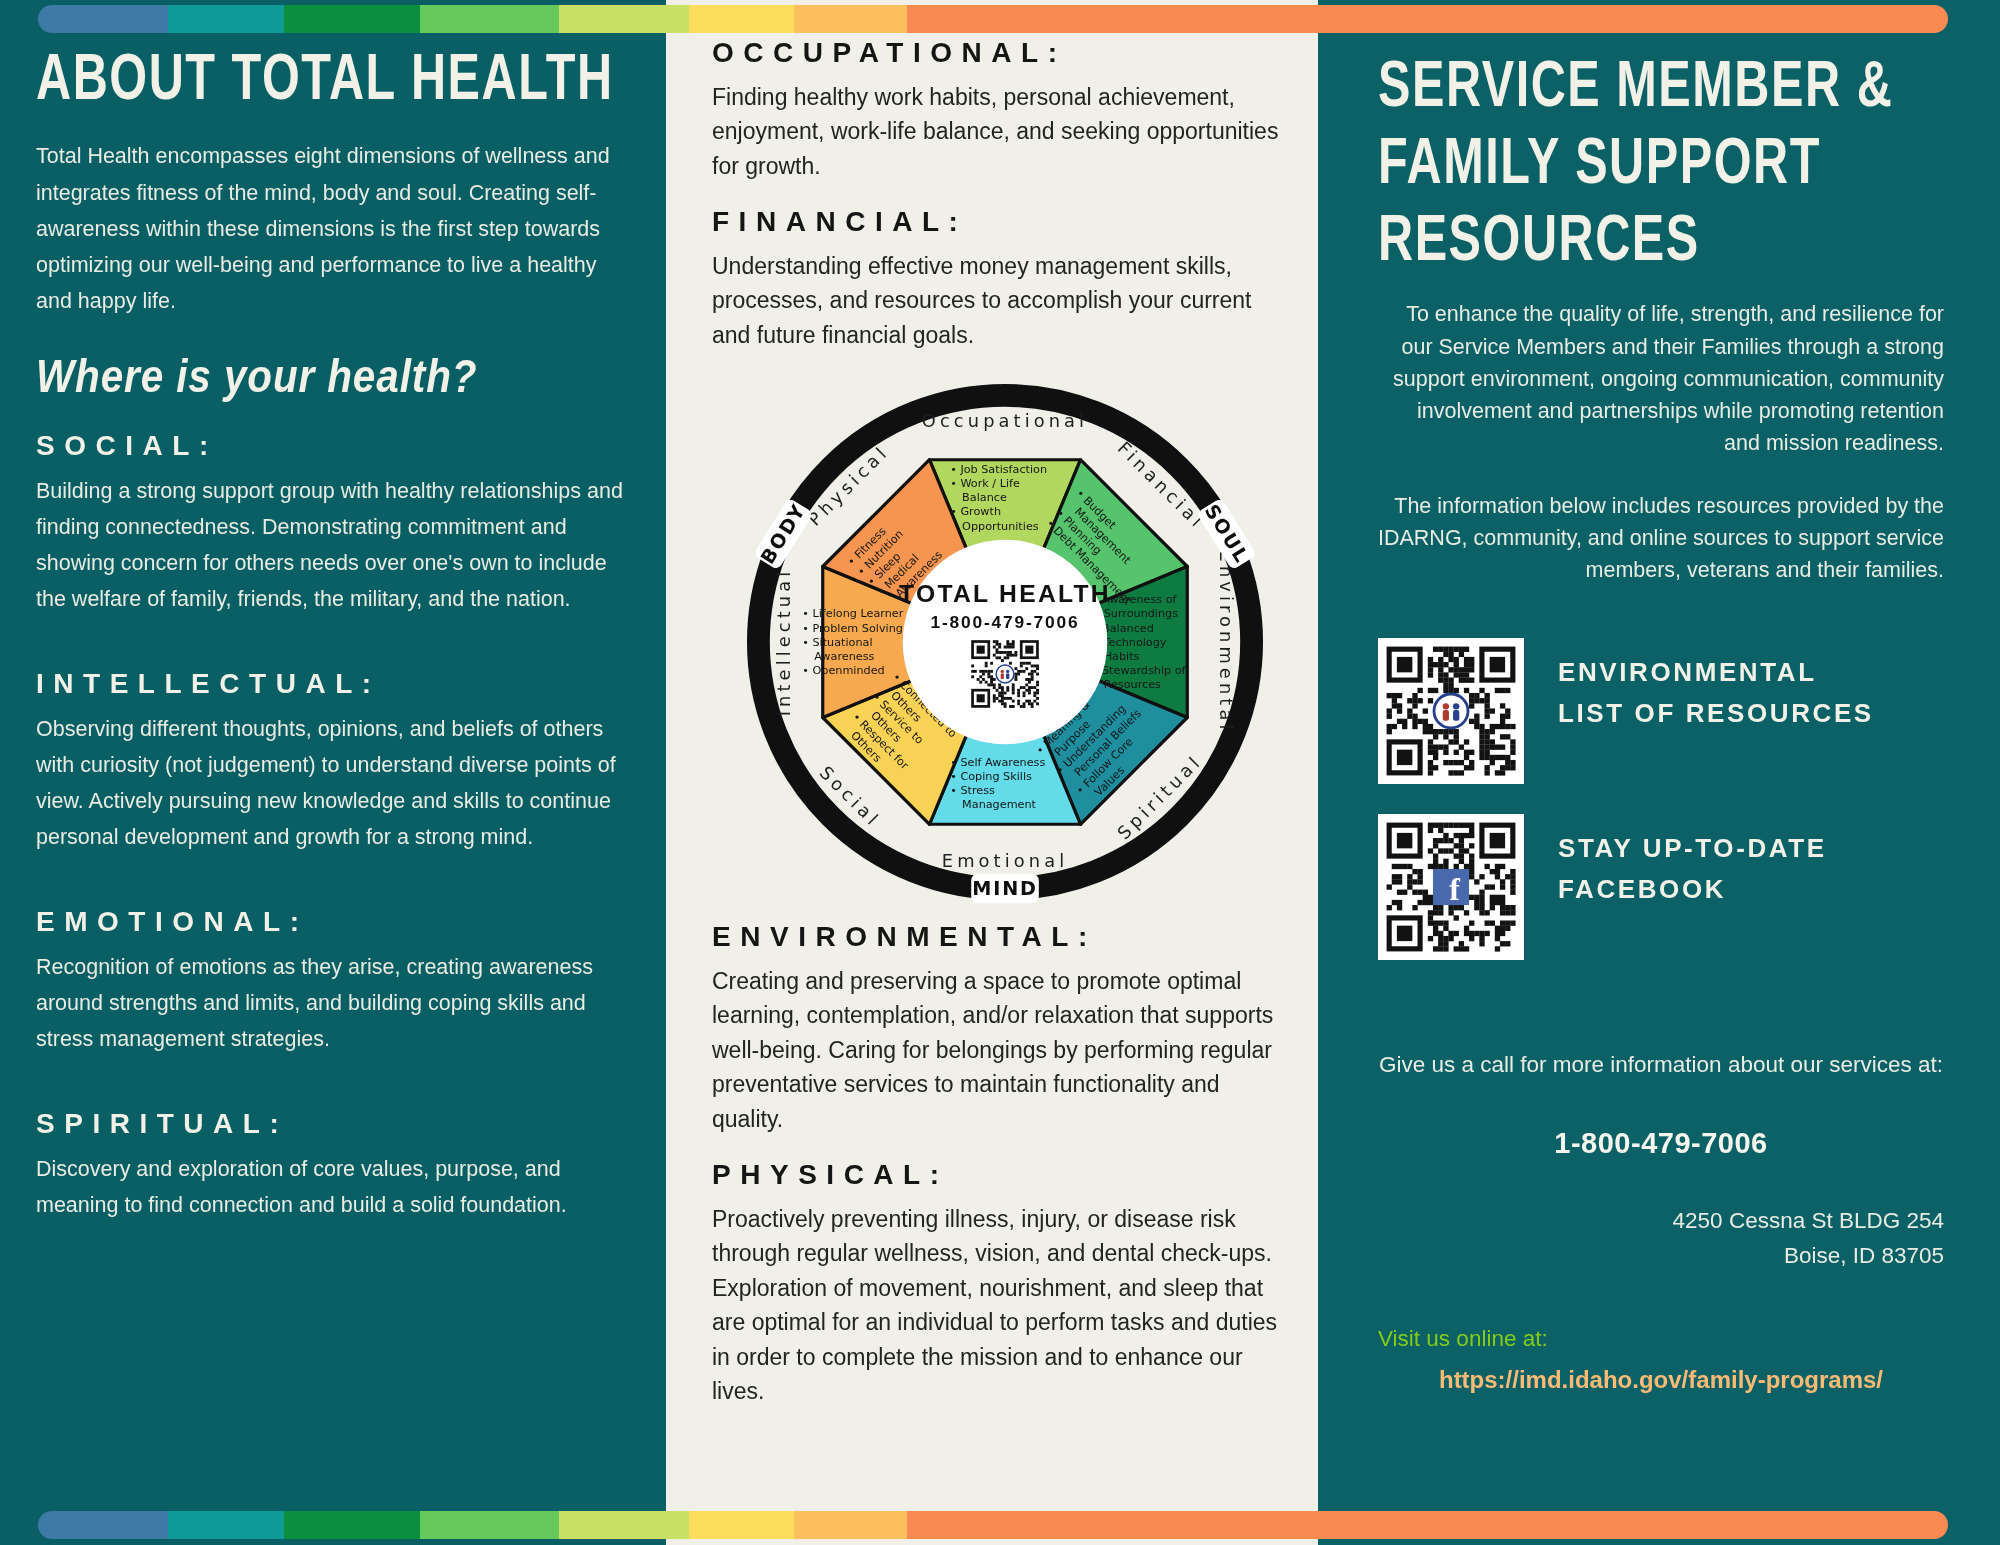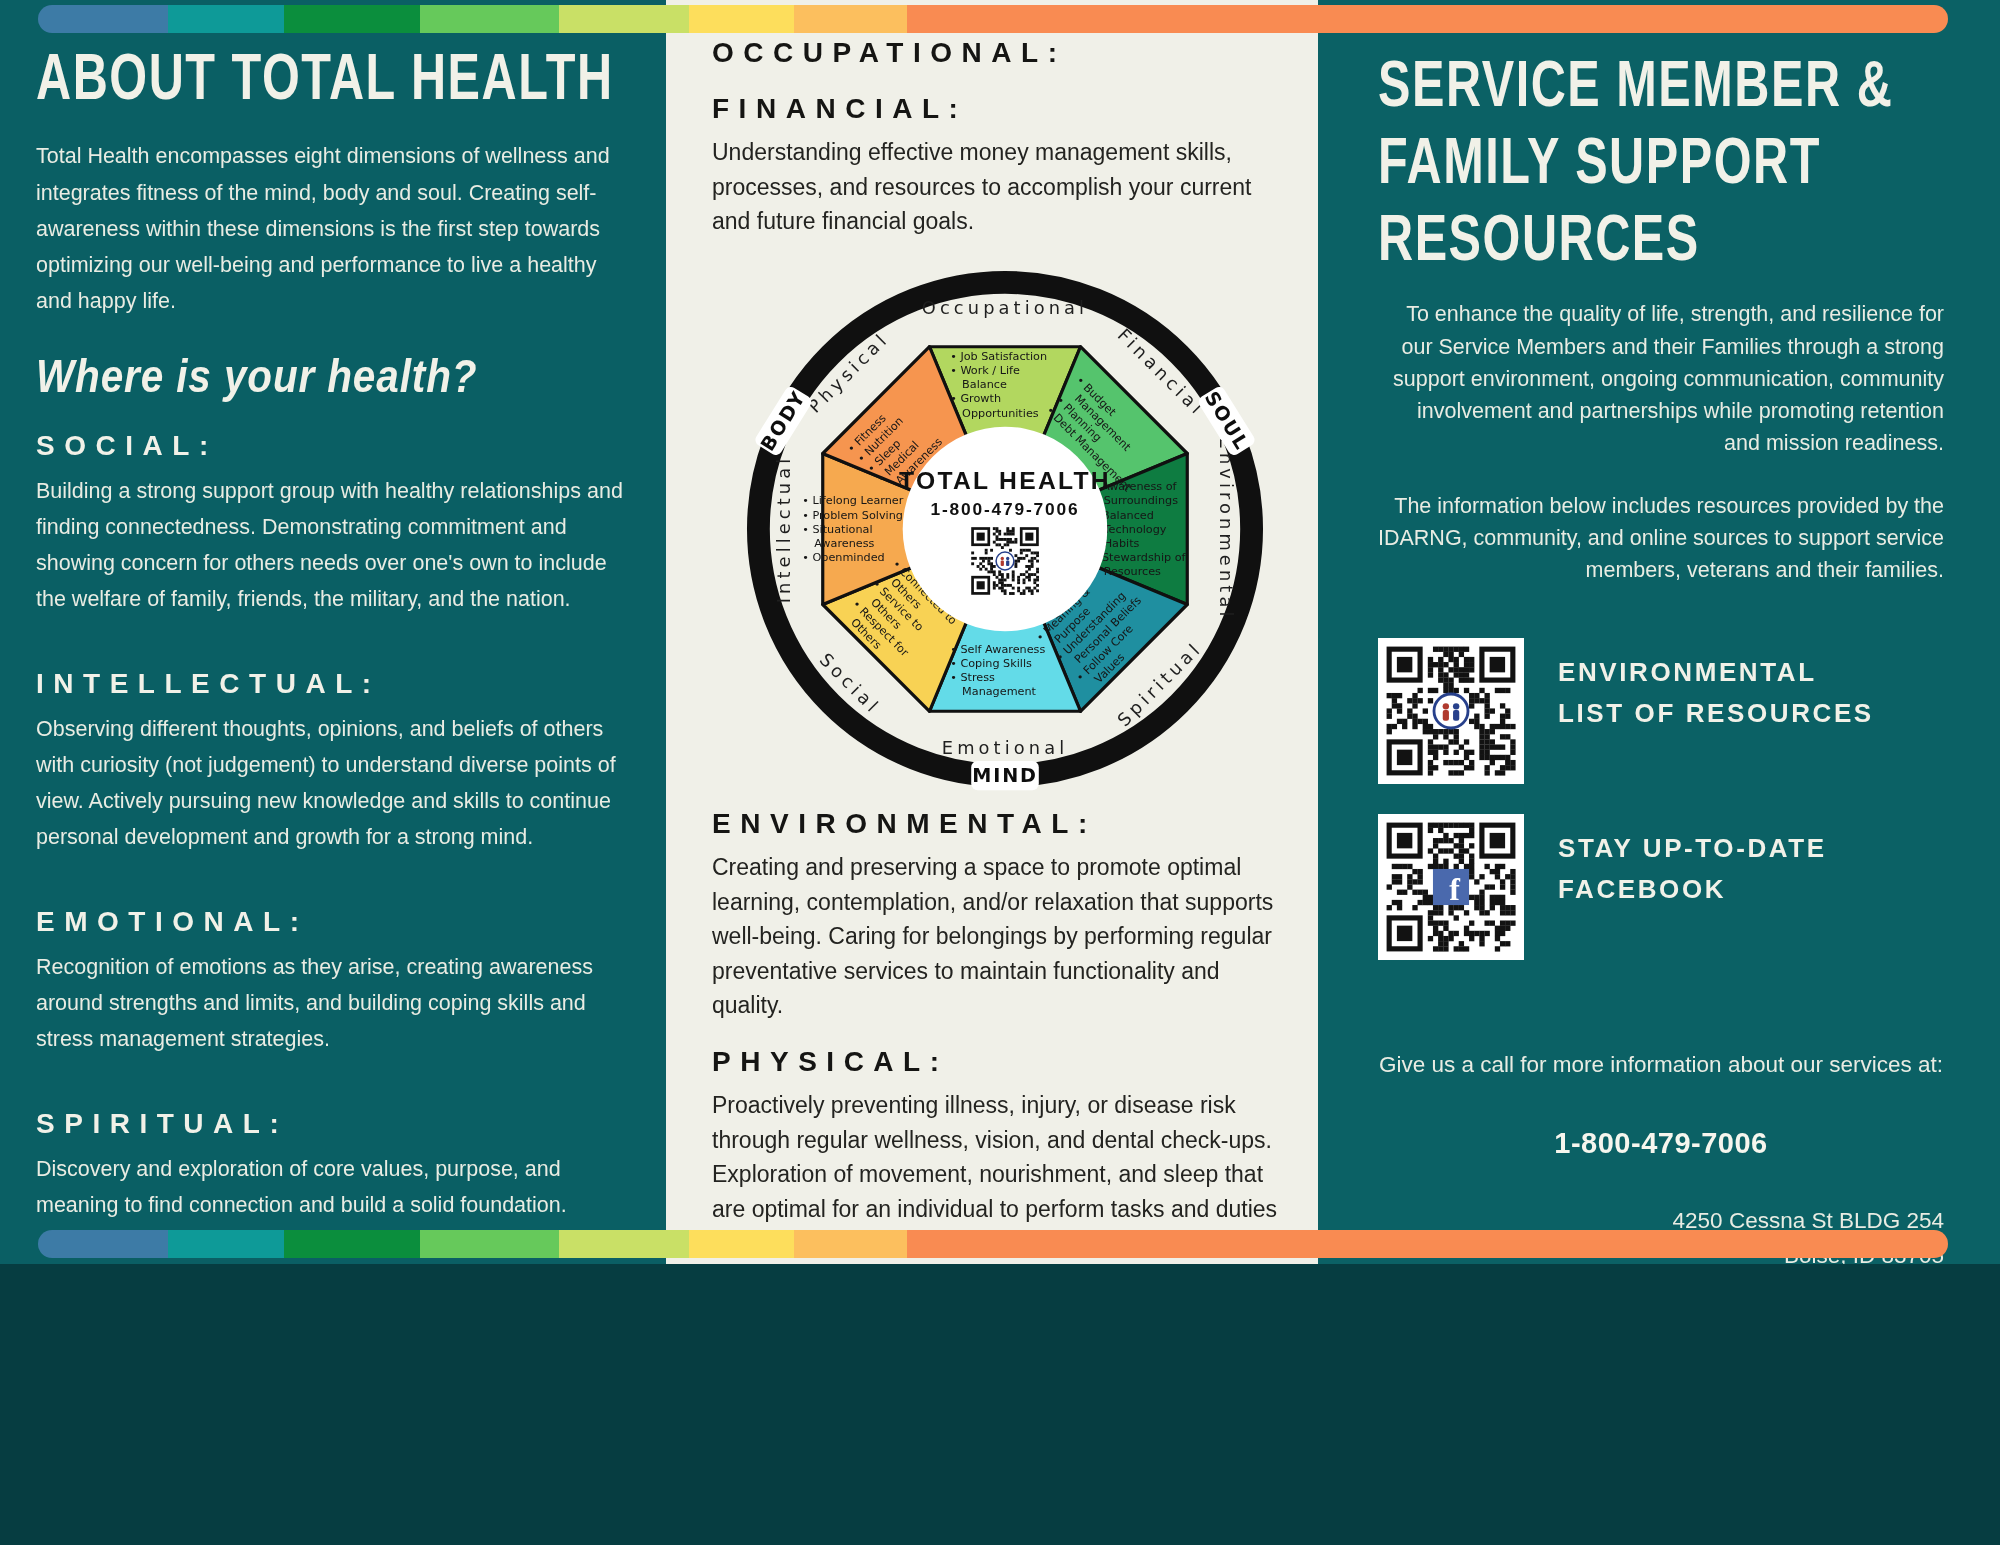--- a/index.html
+++ b/index.html
@@ -1,16 +1,16 @@
 <!DOCTYPE html>
 <html><head>
 <meta charset="utf-8">
 <style>
   html,body{margin:0;padding:0;background:#063d41;}
-  .page{position:relative;width:2000px;height:1264px;overflow:hidden;
+  .page{position:relative;width:2000px;height:1545px;overflow:hidden;
         background:#0a5f64;font-family:"Liberation Sans",sans-serif;}
   .col{position:absolute;top:0;height:100%;box-sizing:border-box;}
   .col-left{left:0;width:666px;background:#0a5f64;padding:42px 40px 0 36px;}
   .col-mid{left:666px;width:652px;background:#f0f0e8;padding:36px 20px 0 46px;}
   .col-right{left:1318px;width:682px;background:#0b6165;padding:46px 56px 0 60px;}
 
   
   .stripe{position:absolute;left:38px;right:52px;height:28px;display:flex;
           border-radius:14px;overflow:hidden;z-index:5;}
   .stripe-top{top:5px;}
@@ -92,20 +92,21 @@
     </div>
     <div class="lsec">
       <div class="mini-head light">SPIRITUAL:</div>
       <p class="body-cream">Discovery and exploration of core values, purpose, and meaning to find connection and build a solid foundation.</p>
     </div>
   </div>
 
   <div class="col col-mid">
     <div class="msec">
       <div class="mini-head dark">OCCUPATIONAL:</div>
+      <p class="body-dark">Finding healthy work habits, personal achievement, enjoyment, work-life balance, and seeking opportunities for growth.</p>
     </div>
     <div class="msec" style="margin-top:22px">
       <div class="mini-head dark">FINANCIAL:</div>
       <p class="body-dark">Understanding effective money management skills, processes, and resources to accomplish your current and future financial goals.</p>
     </div>
 
     <div class="wheel-wrap" id="wheel-mount">
         <svg viewBox="0 0 600 600" width="548" height="548">
           <circle cx="300" cy="300" r="270" fill="none" stroke="#101010" stroke-width="25"></circle>
           <path d="M300,300 L217.3403786091406,100.44202097756207 L382.6596213908594,100.44202097756207 Z" fill="#b2d75f" stroke="#101010" stroke-width="3.5" stroke-linejoin="round"></path>

